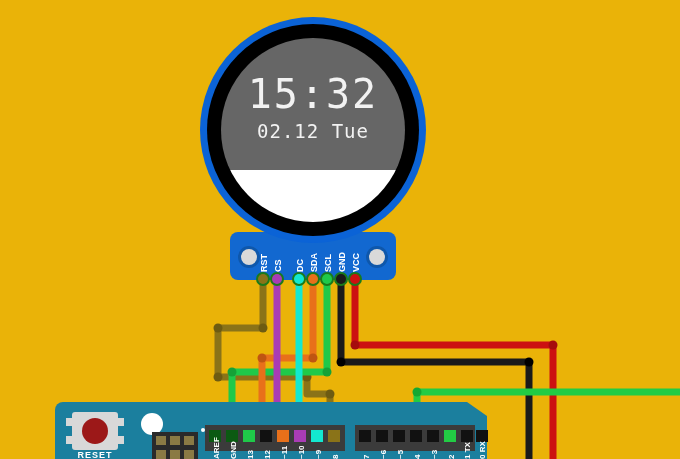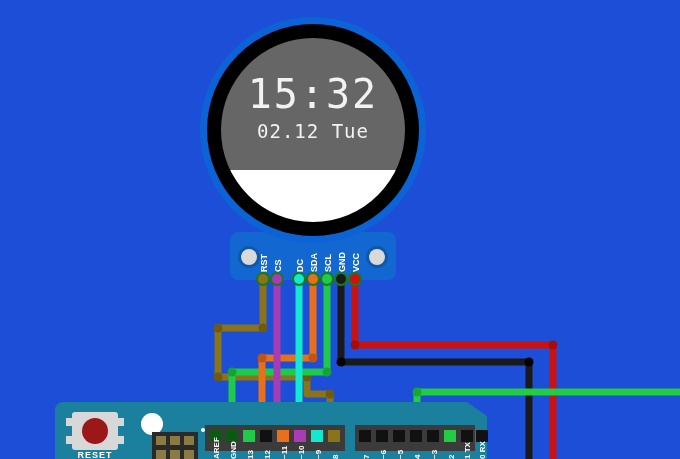--- a/index.html
+++ b/index.html
@@ -1,17 +1,17 @@
 <!DOCTYPE html>
 <html><head>
 <meta charset="utf-8">
 <style>
   html,body{margin:0;padding:0;background:#ffffff;}
   body{width:680px;height:459px;overflow:hidden;font-family:"Liberation Sans",sans-serif;}
-  #stage{position:relative;width:680px;height:459px;background:#1d4ed8;overflow:hidden;}
+  #stage{position:relative;width:680px;height:459px;background:#eab308;overflow:hidden;}
   #stage svg{position:absolute;left:0;top:0;}
   .pinlabel{font-family:"Liberation Sans",sans-serif;font-weight:bold;fill:#ffffff;}
   .ardlabel{font-family:"Liberation Sans",sans-serif;font-weight:bold;fill:#ffffff;}
   .clockbig{font-family:"DejaVu Sans Mono","Liberation Mono",monospace;fill:#f2f2f2;font-size:40px;letter-spacing:2px;}
   .clocksmall{font-family:"DejaVu Sans Mono","Liberation Mono",monospace;fill:#f2f2f2;font-size:19px;letter-spacing:1px;}
   .resetlabel{font-family:"Liberation Sans",sans-serif;font-weight:bold;fill:#ffffff;font-size:9px;letter-spacing:1px;}
 </style>
 </head>
 <body>
 

